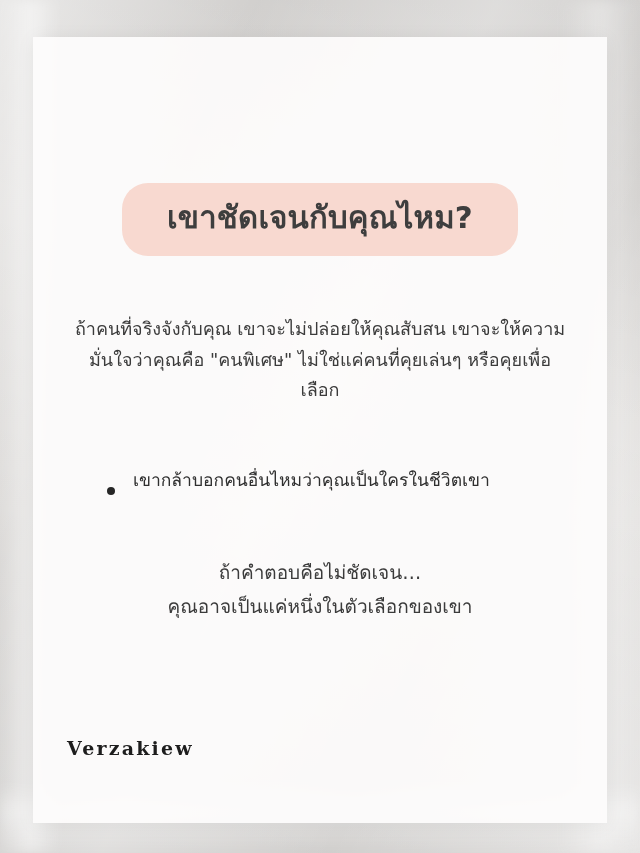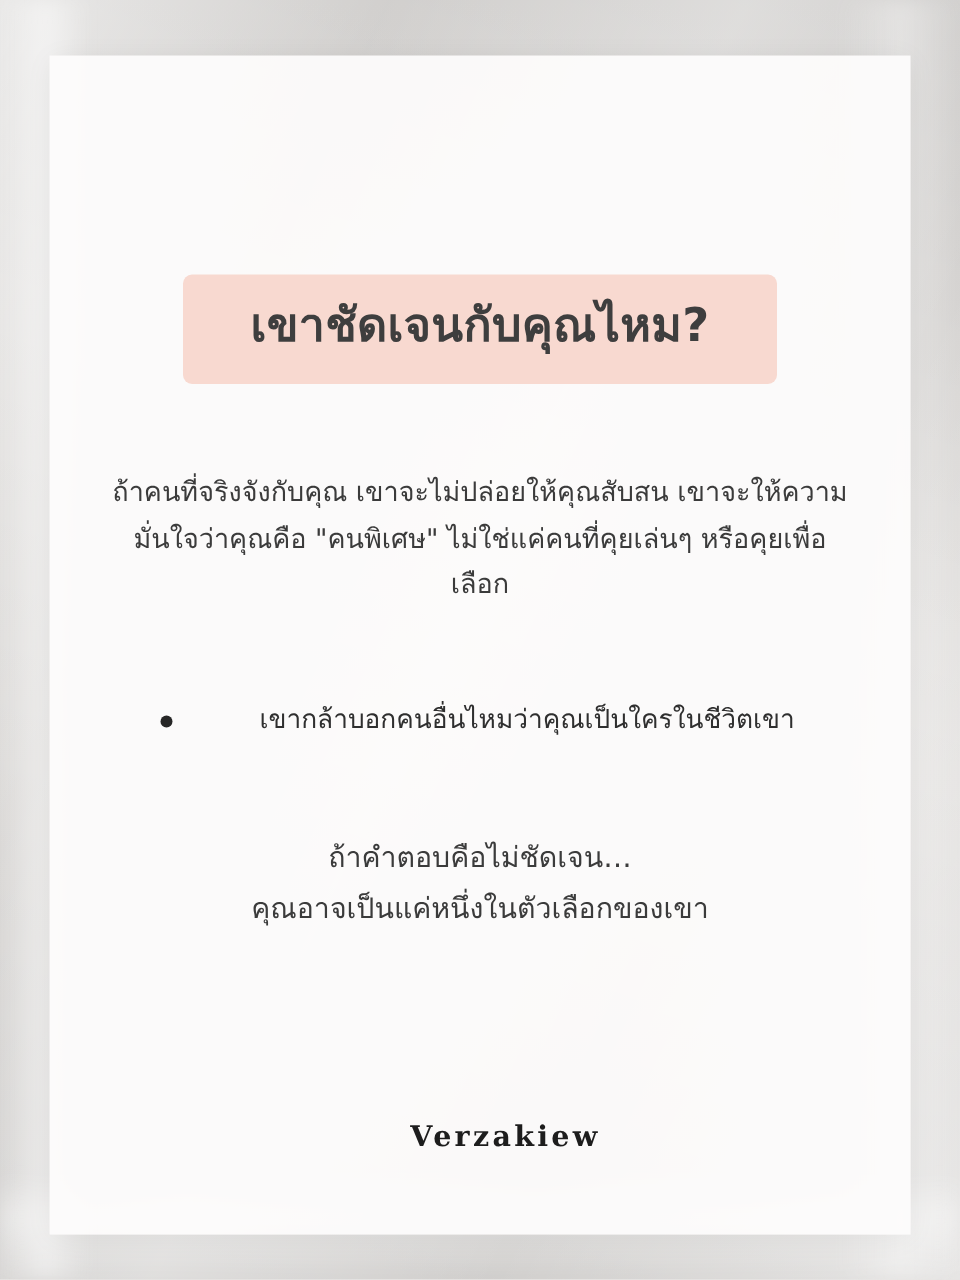--- a/index.html
+++ b/index.html
@@ -51,21 +51,21 @@
     padding: 0 38px;
     display: flex;
     flex-direction: column;
     align-items: center;
   }
 
   
   .title-pill {
     margin-top: 146px;
     background: #f8d9d0;
-    border-radius: 6px;
+    border-radius: 26px;
     padding: 16px 40px 20px 40px;
     min-width: 396px;
     text-align: center;
   }
   .title-text {
     font-size: 31px;
     line-height: 1.18;
     color: #3e3e3e;
     font-weight: 700;
     letter-spacing: .2px;
@@ -83,23 +83,22 @@
   }
 
   
   .bullets {
     margin-top: 42px;
     width: 100%;
     padding-left: 36px;
   }
   .bullet-row {
     display: flex;
-    align-items: flex-start;
+    align-items: flex-end;
     margin-bottom: 9px;
-    gap: 40px;
   }
   .bullet-dot {
     flex: 0 0 auto;
     width: 8px;
     height: 8px;
     border-radius: 50%;
     background: #262626;
     margin-top: 11px;
     margin-right: 18px;
   }
@@ -118,22 +117,21 @@
     line-height: 1.78;
     color: #3b3b3b;
   }
   .closing-line-2 { display: block; }
 
   
   .brand {
     position: absolute;
     left: 0;
     right: 0;
-    bottom: 54px;
-    text-align: center;
+    bottom: 64px;
     font-family: "DejaVu Serif", "Liberation Serif", serif;
     font-size: 19px;
     font-weight: 700;
     letter-spacing: 2.2px;
     color: #1d1d1d;
     padding-left: 34px;
   }
 </style>
 </head>
 <body>

